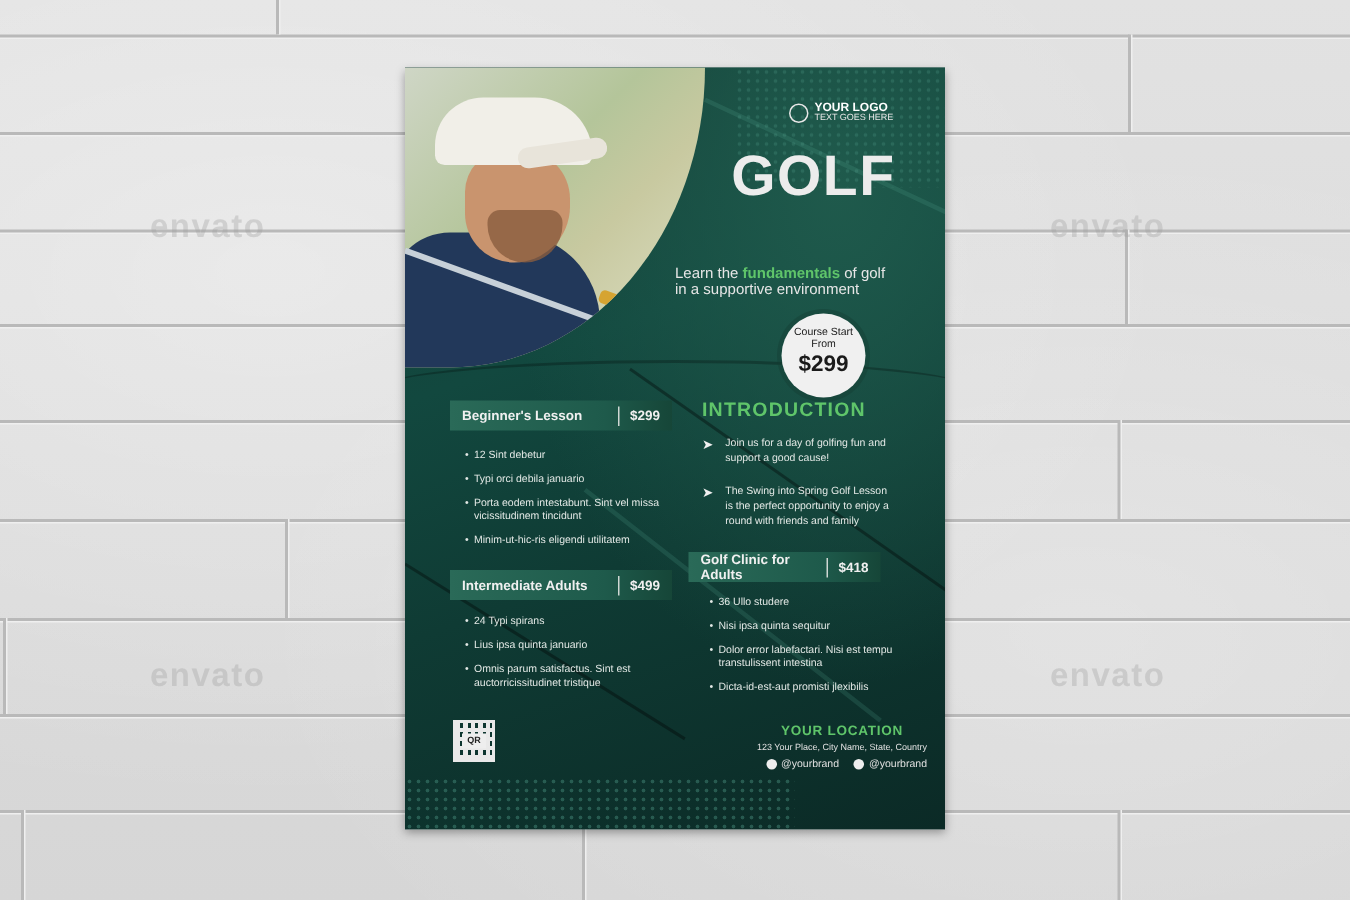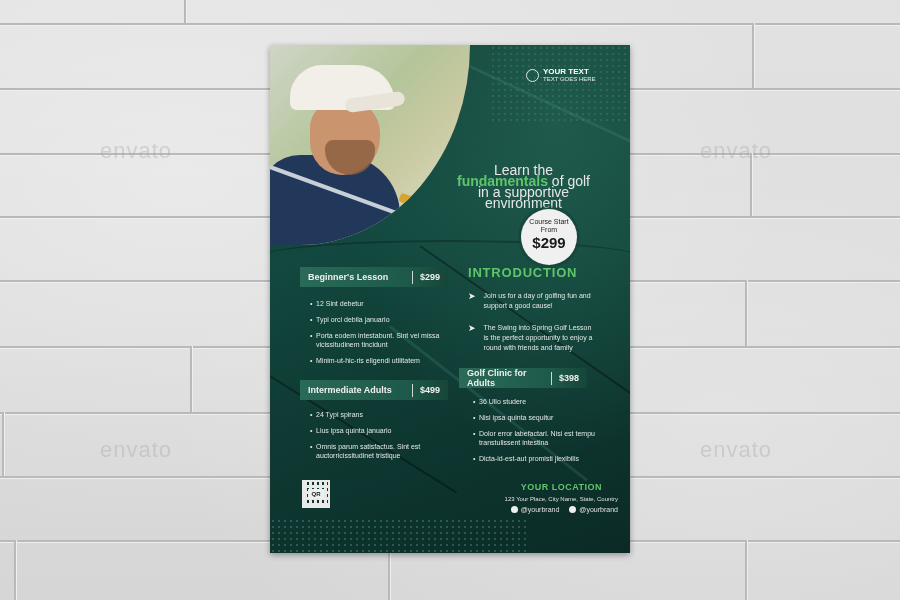--- a/index.html
+++ b/index.html
@@ -13,21 +13,21 @@
   .wall {
     position: absolute; inset: 0;
     background:
       radial-gradient(ellipse at 20% 30%, rgba(255,255,255,0.35), transparent 60%),
       radial-gradient(ellipse at 80% 70%, rgba(255,255,255,0.25), transparent 55%),
       linear-gradient(180deg, #e2e2e2, #d6d6d6);
   }
   .hline { position: absolute; left: 0; width: 900px; height: 2px; background: #b9b9b9; box-shadow: 0 1px 0 #efefef; }
   .vline { position: absolute; width: 2px; background: #b9b9b9; box-shadow: 1px 0 0 #efefef; }
   .watermark {
-    position: absolute; color: rgba(160,160,160,0.35); font-size: 22px; font-weight: normal;
+    position: absolute; color: rgba(160,160,160,0.35); font-size: 22px; font-weight: bold;
     letter-spacing: 1px;
   }
   
   .flyer {
     position: absolute; left: 270px; top: 45px; width: 360px; height: 508px;
     background:
       radial-gradient(ellipse at 80% 15%, #1f5a4c 0%, transparent 55%),
       linear-gradient(160deg, #163f37 0%, #12483f 35%, #0f3b34 60%, #0b2a26 100%);
     overflow: hidden;
     box-shadow: 0 2px 6px rgba(0,0,0,0.35);
@@ -49,21 +49,21 @@
   .photo .shirt { position: absolute; left: -10px; top: 110px; width: 140px; height: 110px; background: #22385a; border-radius: 40px 60px 0 0; }
   .photo .club { position: absolute; left: 0px; top: 120px; width: 200px; height: 4px; background: #c7d0d8; transform: rotate(20deg); transform-origin: left center; }
   .photo .grip { position: absolute; left: 128px; top: 158px; width: 62px; height: 9px; background: #d6a431; transform: rotate(20deg); border-radius: 3px; }
   .photo .hand { position: absolute; left: 170px; top: 168px; width: 25px; height: 16px; background: #e4b493; border-radius: 8px; }
   .logo { position: absolute; left: 256px; top: 23px; display: flex; align-items: center; gap: 4px; }
   .logo .ring { width: 13px; height: 13px; border: 1.5px solid #e6e6e6; border-radius: 50%; }
   .logo .t1 { color: #fff; font-weight: bold; font-size: 8px; line-height: 8px; }
   .logo .t2 { color: #e6e6e6; font-size: 6px; line-height: 7px; }
   .title1 { position: absolute; left: 192px; top: 53px; width: 135px; text-align: right; color: #ececec; font-size: 38px; font-weight: bold; letter-spacing: 1px; line-height: 40px; }
   .title2 { position: absolute; left: 165px; top: 95px; width: 162px; text-align: right; color: #5fc56a; font-size: 28px; font-weight: bold; letter-spacing: 0.5px; line-height: 30px; }
-  .subtitle { position: absolute; left: 180px; top: 120px; width: 147px; text-align: center; color: #e6e6e6; font-size: 14px; line-height: 11px; }
+  .subtitle { position: absolute; left: 180px; top: 132px; width: 147px; text-align: left; color: #e6e6e6; font-size: 10px; line-height: 11px; }
   .subtitle .hl { color: #5fc56a; font-weight: bold; }
   .price-badge {
     position: absolute; left: 251px; top: 164px; width: 56px; height: 56px; border-radius: 50%;
     background: #f0f0f0; text-align: center; color: #1a1a1a;
     box-shadow: 0 0 0 3px rgba(20,60,50,0.4);
   }
   .price-badge .l1 { font-size: 7px; margin-top: 9px; line-height: 8px; }
   .price-badge .p { font-size: 15px; font-weight: bold; line-height: 18px; }
   .bottom-arc { position: absolute; left: -20px; top: 195px; width: 400px; height: 40px; border-top: 2px solid rgba(0,0,0,0.25); border-radius: 50% 50% 0 0; }
   .pkg-head {
@@ -151,25 +151,26 @@
     <div class="brim"></div>
     <div class="club"></div>
     <div class="grip"></div>
     <div class="hand"></div>
   </div>
   <div class="bottom-arc"></div>
 
   <div class="logo">
     <span class="ring"></span>
     <div>
-      <div class="t1">YOUR TEXT</div>
+      <div class="t1">YOUR LOGO</div>
       <div class="t2">TEXT GOES HERE</div>
     </div>
   </div>
 
+  <div class="title1">GOLF</div>
   <div class="subtitle">
     <span>Learn the </span><span class="hl">fundamentals</span><span> of golf in a supportive environment</span>
   </div>
 
   <div class="price-badge">
     <div class="l1">Course Start From</div>
     <div class="p">$299</div>
   </div>
 
   <div class="pkg-head" style="top:222px">
@@ -201,21 +202,21 @@
     <span>Join us for a day of golfing fun and support a good cause!</span>
   </div>
   <div class="intro-item" style="top:278px">
     <span class="arrow">➤</span>
     <span>The Swing into Spring Golf Lesson is the perfect opportunity to enjoy a round with friends and family</span>
   </div>
 
   <div class="pkg-head" style="left:189px;top:323px;width:128px">
     <span>Golf Clinic for Adults</span>
     <span class="sep"></span>
-    <span>$398</span>
+    <span>$418</span>
   </div>
   <ul class="bullets" style="left:203px;top:352px;width:130px">
     <li>36 Ullo studere</li>
     <li>Nisi ipsa quinta sequitur</li>
     <li>Dolor error labefactari. Nisi est tempu transtulissent intestina</li>
     <li>Dicta-id-est-aut promisti jlexibilis</li>
   </ul>
 
   <div class="contact">
     <div class="qr">

